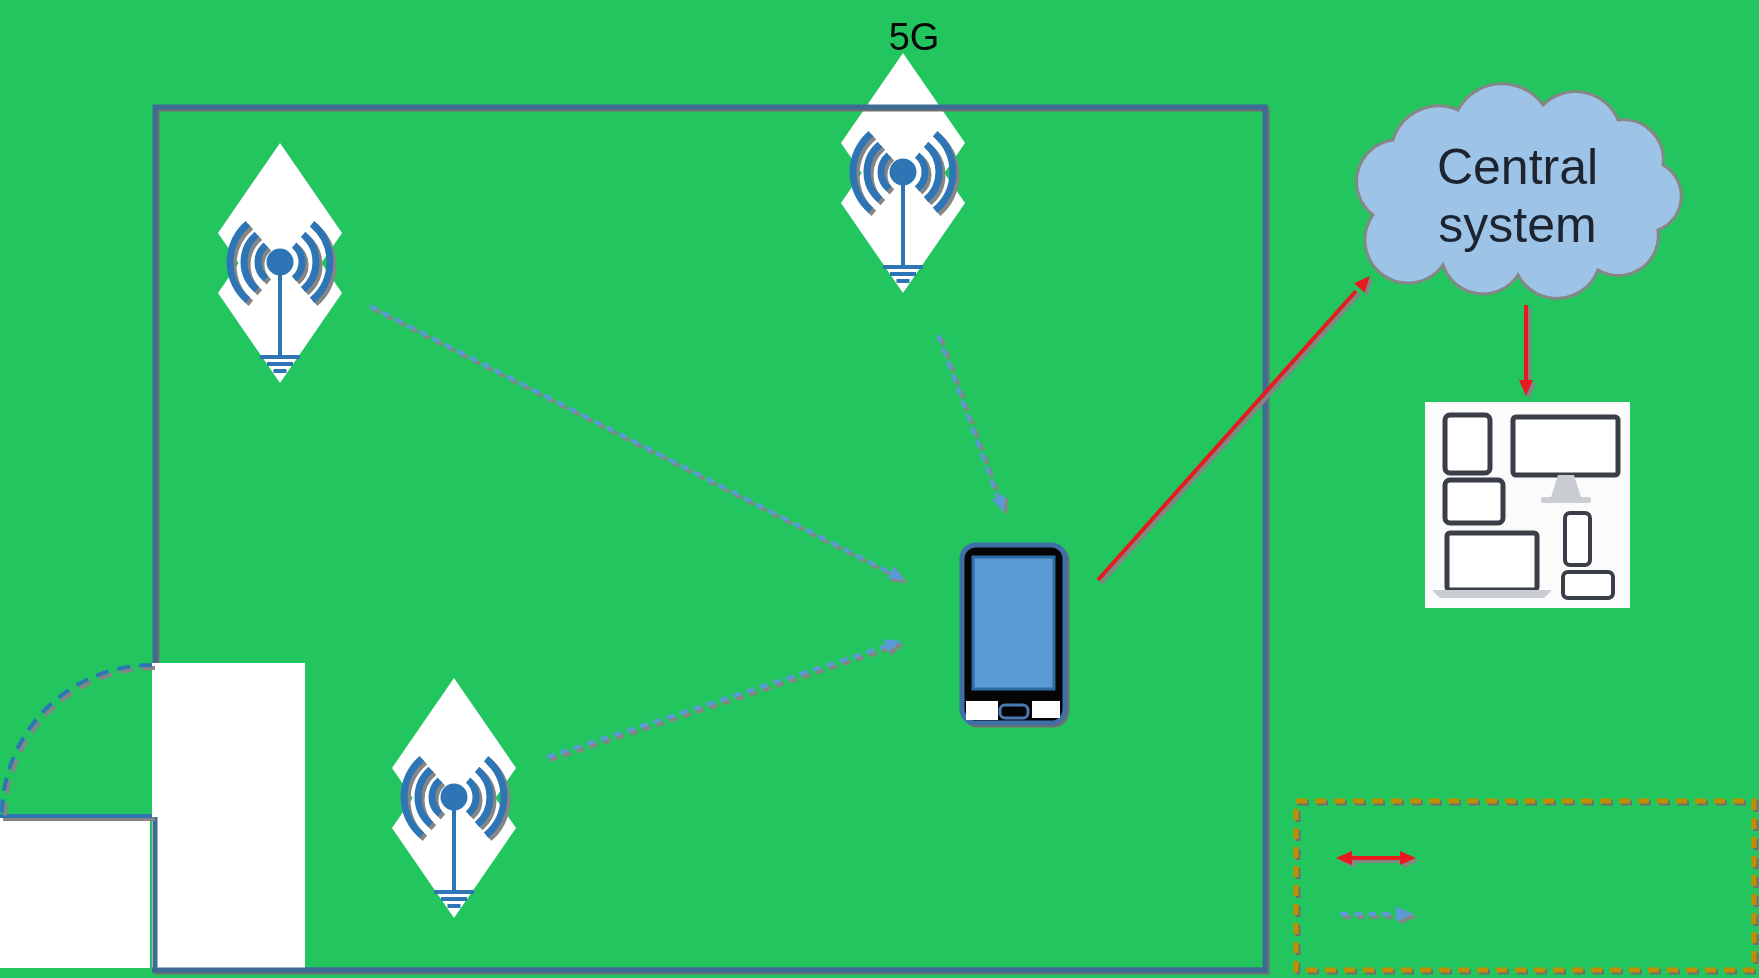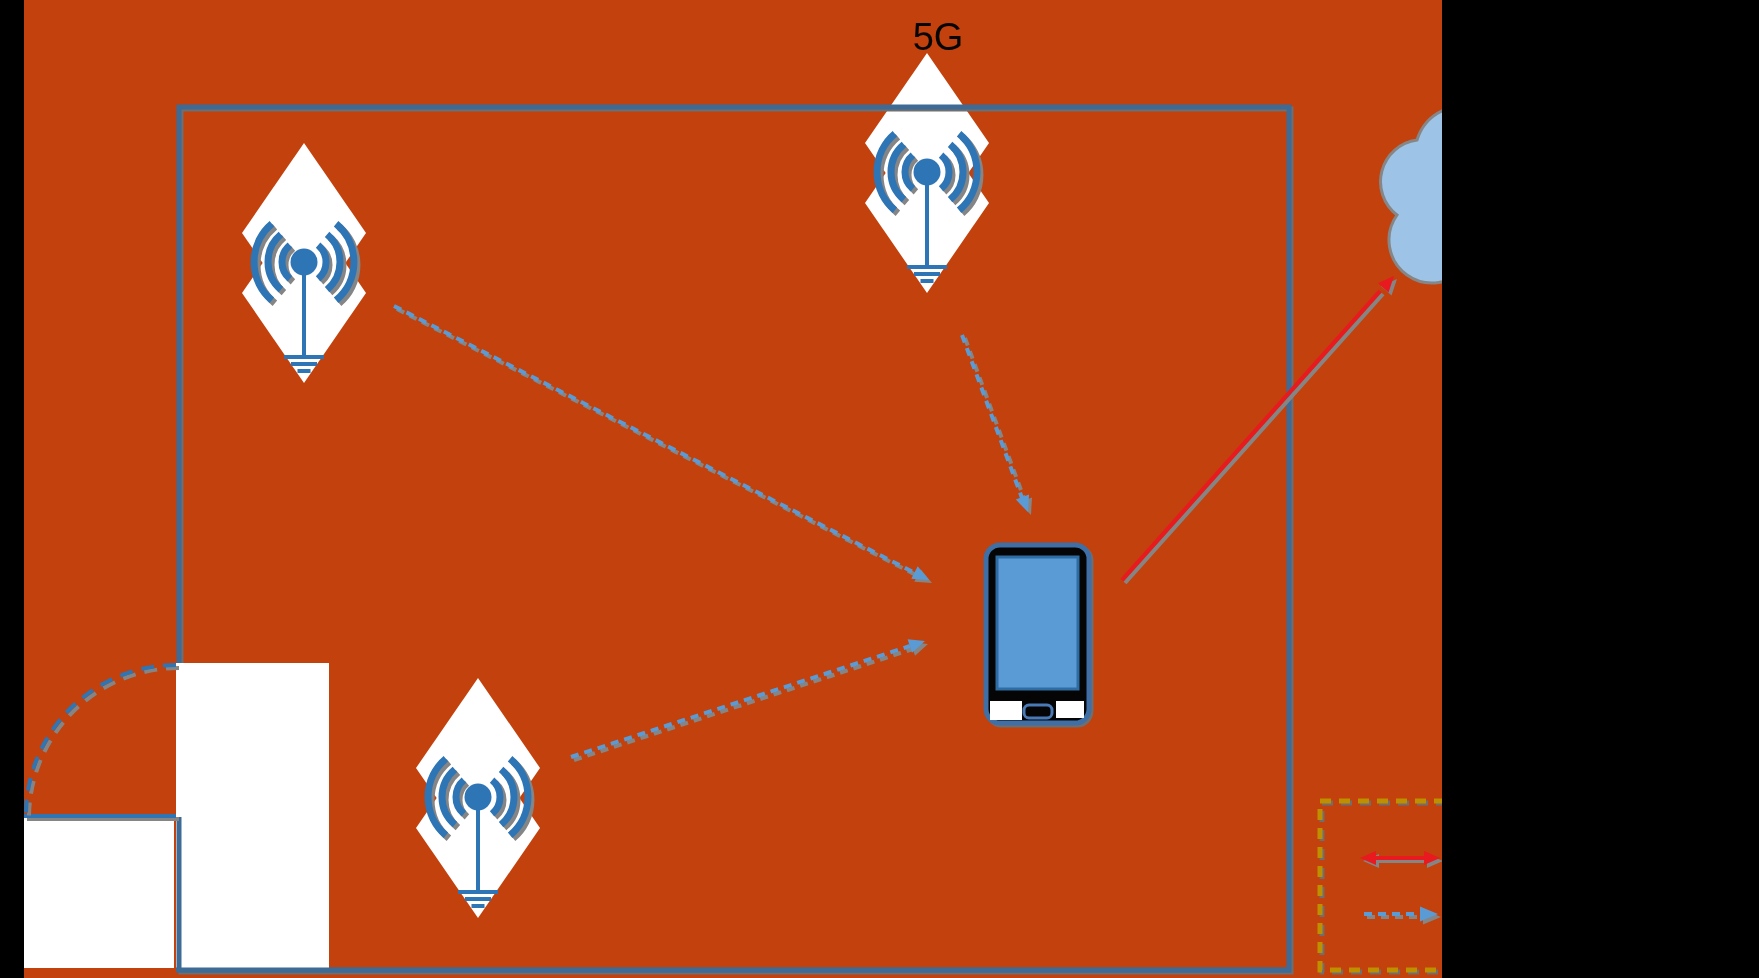--- a/index.html
+++ b/index.html
@@ -1,17 +1,17 @@
 <!DOCTYPE html>
 <html><head>
 <meta charset="utf-8">
 <style>
   html,body{margin:0;padding:0;background:#000;}
-  #canvas{position:relative;width:1418px;height:978px;background:#c2410c;overflow:hidden;
-          font-family:"Liberation Sans", sans-serif;margin-left:24px;}
+  #canvas{position:relative;width:1759px;height:978px;background:#22c55e;overflow:hidden;
+          font-family:"Liberation Sans", sans-serif;}
   #scene{position:absolute;left:0;top:0;}
   .label{position:absolute;font-family:"Liberation Sans", sans-serif;}
   #title-label{left:884px;top:16px;width:60px;font-size:38px;color:#060606;text-align:center;}
   #cloud-label{left:1395px;top:138px;width:245px;font-size:50px;line-height:58px;
                color:#1d2430;text-align:center;white-space:pre-line;}
   .legend-label{color:#000;font-size:22px;height:28px;width:300px;}
   #legend-label-0{left:1440px;top:844px;}
   #legend-label-1{left:1440px;top:900px;}
   .shadow{filter:drop-shadow(3px 3px 0 #858585);}
   .softshadow{filter:drop-shadow(2px 2px 0 #6f6f6f);}
@@ -118,16 +118,18 @@
       <polygon points="1416,858 1400,851 1400,865" fill="#e8191f"></polygon>
     </g>
     <g class="shadow">
       <line x1="1340" y1="914" x2="1396" y2="914" stroke="#5b9bd5" stroke-width="4" stroke-dasharray="8 6"></line>
       <polygon points="1414,914 1396,906.5 1396,921.5" fill="#5b9bd5"></polygon>
     </g>
   </g>
 </svg>
 
 <div id="title-label" class="label">5G</div>
+<div id="cloud-label" class="label">Central
+system</div>
 <div id="legend-label-0" class="label legend-label"></div>
 <div id="legend-label-1" class="label legend-label"></div>
 
 </div>
 
 </body></html>

